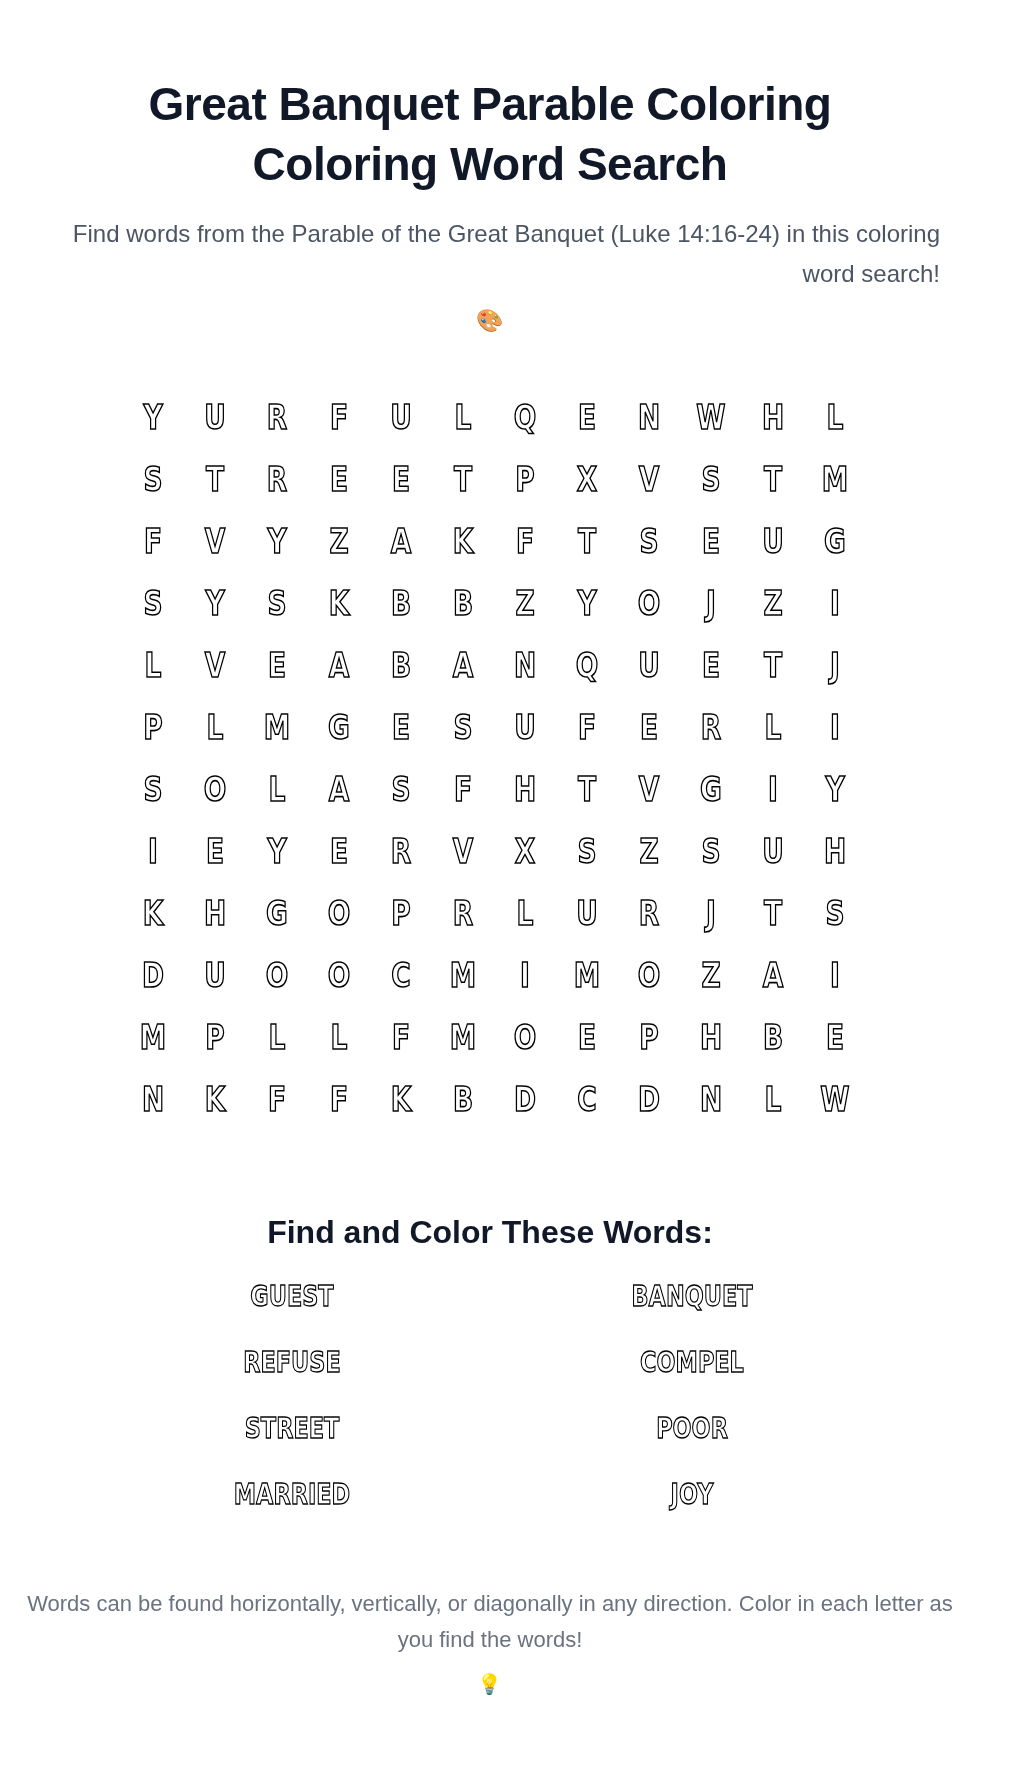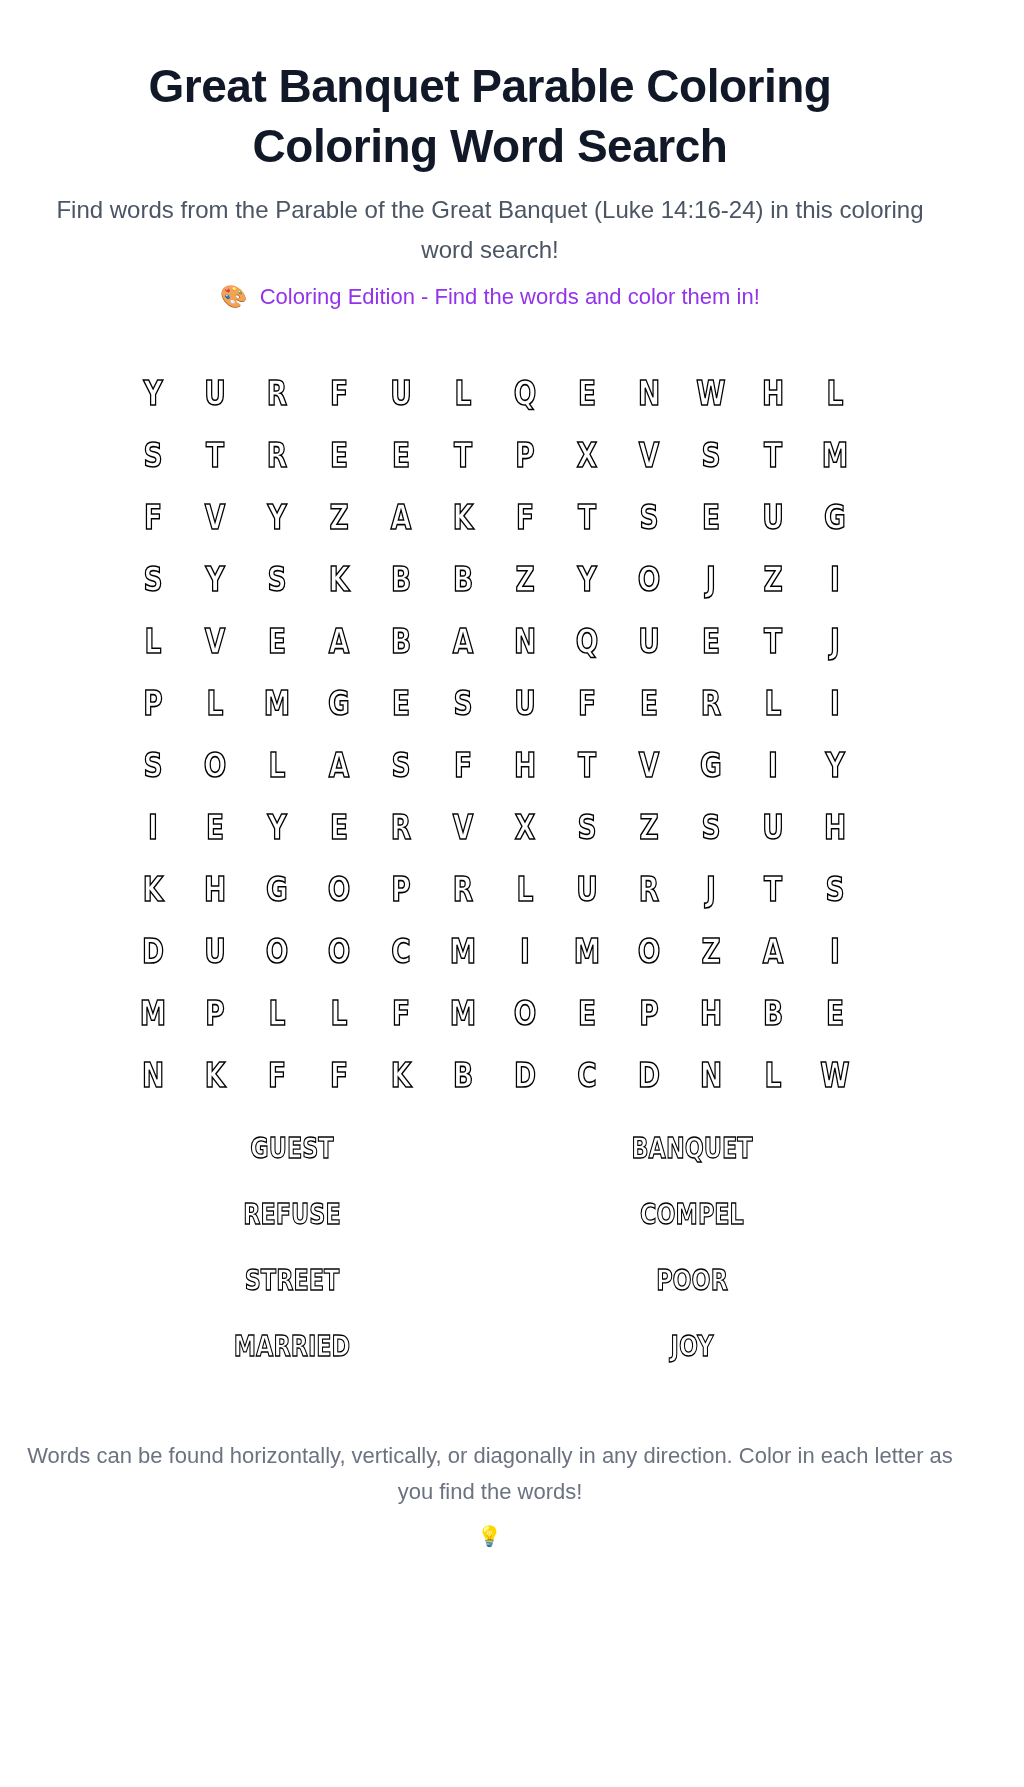--- a/index.html
+++ b/index.html
@@ -1,38 +1,37 @@
 <!DOCTYPE html>
 <html><head>
 <meta charset="utf-8">
 <style>
   html, body { margin: 0; padding: 0; background: #ffffff; }
   body { width: 1024px; min-height: 1787px; font-family: "Liberation Sans", "DejaVu Sans", sans-serif; }
-  .page { width: 980px; padding-top: 56px; text-align: center; }
+  .page { width: 980px; padding-top: 74px; text-align: center; }
   .title { font-size: 46px; font-weight: 700; color: #111827; line-height: 60px; margin: 0 auto; width: 820px; letter-spacing: -0.5px; }
-  .subtitle { font-size: 24px; color: #4b5563; line-height: 40px; margin: 14px auto 0; width: 900px; }
+  .subtitle { font-size: 24px; color: #4b5563; line-height: 40px; margin: 20px auto 0; width: 900px; text-align: right; }
   .edition { font-size: 22px; color: #9333ea; font-weight: 500; margin-top: 14px; display: flex; justify-content: center; align-items: center; gap: 12px; }
   .edition .palette { font-size: 22px; }
   .grid { display: grid; grid-template-columns: repeat(12, 62px); grid-auto-rows: 62px; justify-content: center; margin-top: 52px; margin-left: 8px; }
   .cell { font-family: "DejaVu Sans", sans-serif; font-size: 34px; font-weight: 700; color: #ffffff; -webkit-text-stroke: 1.6px #000; display: flex; align-items: center; justify-content: center; transform: scaleX(0.78); }
   .words-title { font-size: 32px; font-weight: 700; color: #111827; margin-top: 84px; }
   .words { display: grid; grid-template-columns: 400px 400px; justify-content: center; row-gap: 28px; margin-top: 24px; margin-left: 4px; }
   .word { font-family: "DejaVu Sans", sans-serif; font-size: 28px; font-weight: 700; color: #ffffff; -webkit-text-stroke: 1.3px #000; transform: scaleX(0.8); height: 38px; line-height: 38px; }
   .instructions { font-size: 22px; color: #6b7280; line-height: 36px; width: 950px; margin: 72px auto 0; }
   .tip { font-size: 20px; color: #9333ea; font-weight: 500; margin-top: 14px; display: flex; justify-content: center; align-items: center; gap: 10px; }
 </style>
 </head>
 <body>
 
 <div class="page">
   <h1 class="title">Great Banquet Parable Coloring Coloring Word Search</h1>
   <p class="subtitle">Find words from the Parable of the Great Banquet (Luke 14:16-24) in this coloring word search!</p>
   <div class="edition">
     <span class="palette">🎨</span>
-    <span>Coloring Edition - Find the words and color them in!</span>
   </div>
 
   <div class="grid" id="grid">
       <div class="cell">Y</div>
       <div class="cell">U</div>
       <div class="cell">R</div>
       <div class="cell">F</div>
       <div class="cell">U</div>
       <div class="cell">L</div>
       <div class="cell">Q</div>
@@ -168,20 +167,21 @@
       <div class="cell">K</div>
       <div class="cell">B</div>
       <div class="cell">D</div>
       <div class="cell">C</div>
       <div class="cell">D</div>
       <div class="cell">N</div>
       <div class="cell">L</div>
       <div class="cell">W</div>
     </div>
 
+  <h2 class="words-title">Find and Color These Words:</h2>
   <div class="words" id="words">
       <div class="word">GUEST</div>
       <div class="word">BANQUET</div>
       <div class="word">REFUSE</div>
       <div class="word">COMPEL</div>
       <div class="word">STREET</div>
       <div class="word">POOR</div>
       <div class="word">MARRIED</div>
       <div class="word">JOY</div>
     </div>

